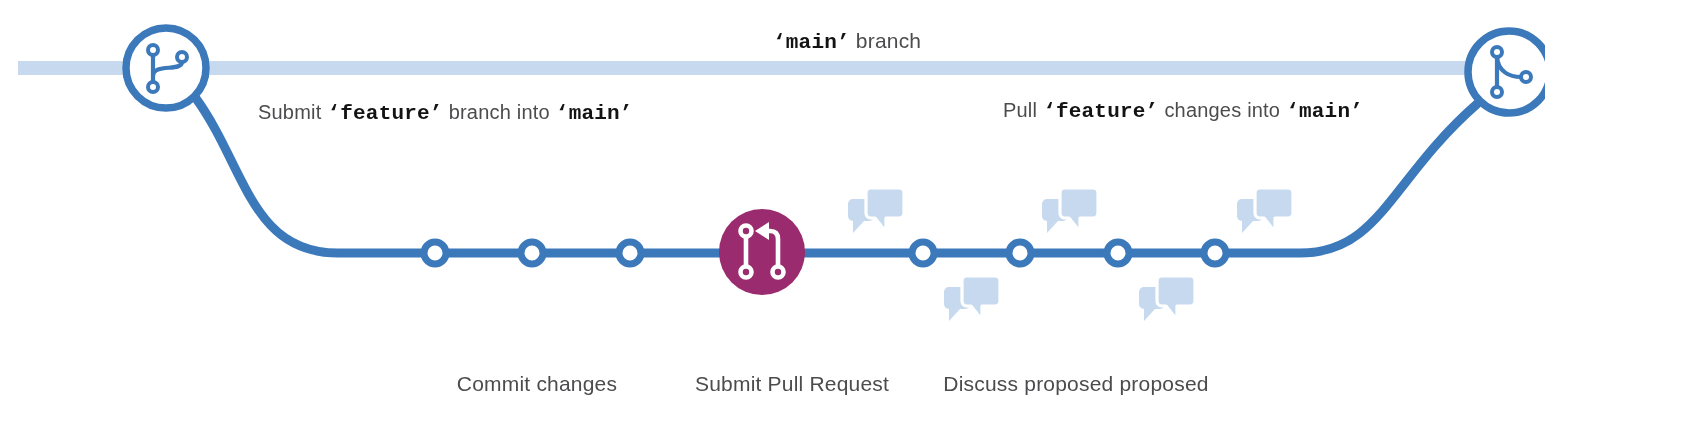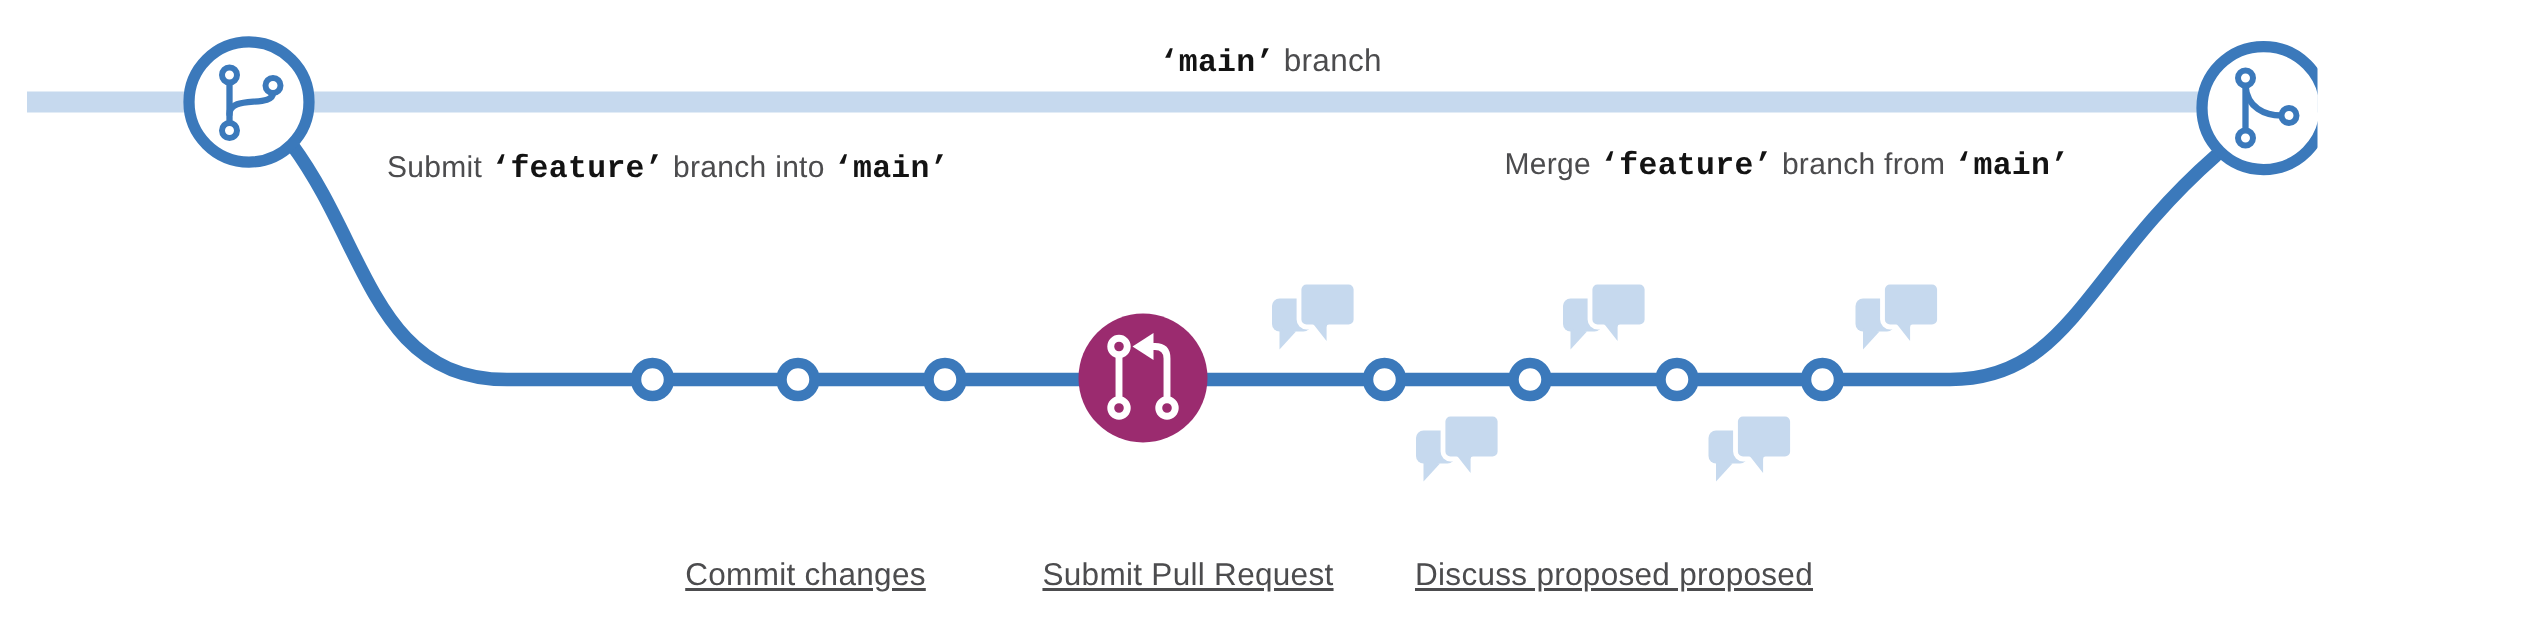--- a/index.html
+++ b/index.html
@@ -19,21 +19,21 @@
   .label{
     position:absolute;white-space:nowrap;font-size:20px;color:var(--text-gray);
     letter-spacing:.2px;
   }
   .label .code{
     font-family:"Liberation Mono",monospace;font-weight:bold;font-size:21px;
     color:var(--code-black);padding:0 6px;
   }
   .caption{
     position:absolute;top:372px;transform:translateX(-50%);white-space:nowrap;
-    font-size:21px;color:var(--text-gray);letter-spacing:.2px;text-decoration:underline;
+    font-size:21px;color:var(--text-gray);letter-spacing:.2px;
   }
   .top-label{top:29px;left:767px;font-size:21px;}
   .create-label{top:101px;left:258px;}
   .merge-label{top:99px;left:1003px;}
 
   
   .main-line{fill:var(--light-blue);}
   .feature-line{fill:none;stroke:var(--branch-blue);stroke-width:9;stroke-linecap:round;}
   .node-ring{fill:#fff;stroke:var(--branch-blue);stroke-width:7;}
   .big-ring{fill:#fff;stroke:var(--branch-blue);stroke-width:7.5;}
@@ -135,20 +135,20 @@
 
   <div class="label top-label">
     <span class="code">‘main’</span><span>branch</span>
   </div>
 
   <div class="label create-label">
     <span>Submit</span><span class="code">‘feature’</span><span>branch into</span><span class="code">‘main’</span>
   </div>
 
   <div class="label merge-label">
-    <span>Merge</span><span class="code">‘feature’</span><span>branch from</span><span class="code">‘main’</span>
+    <span>Pull</span><span class="code">‘feature’</span><span>changes into</span><span class="code">‘main’</span>
   </div>
 
   <div class="caption" style="left:537px;">Commit changes</div>
   <div class="caption" style="left:792px;">Submit Pull Request</div>
   <div class="caption" style="left:1076px;">Discuss proposed proposed</div>
 
 </div>
 
 </body></html>

